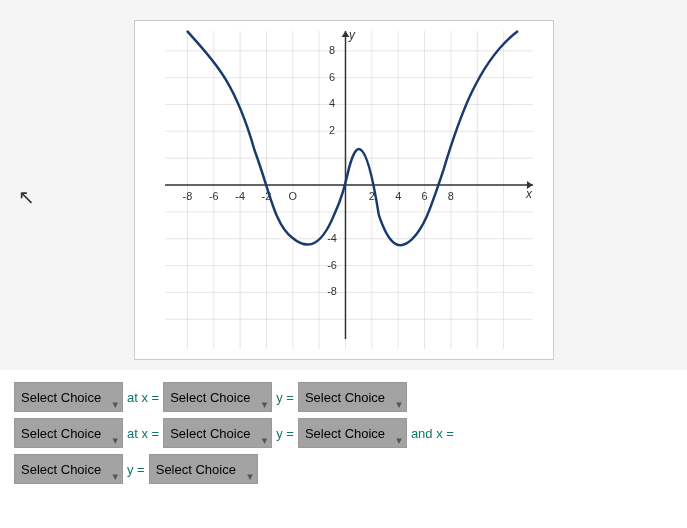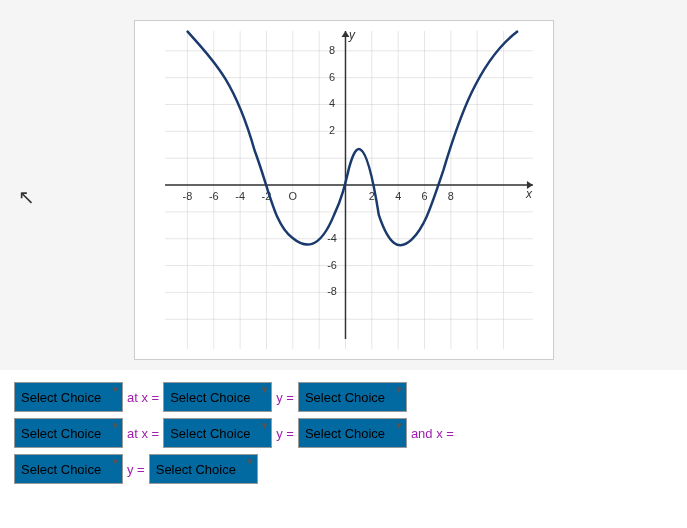--- a/index.html
+++ b/index.html
@@ -53,23 +53,23 @@
     .control-row {
       display: flex;
       align-items: center;
       gap: 4px;
       flex-wrap: nowrap;
     }
 
     .select-with-arrow {
       position: relative;
       display: inline-flex;
-      align-items: flex-start;
+      align-items: flex-end;
       border: 1px solid #999;
-      background: #0369a1;
+      background: #a3a3a3;
       height: 30px;
       min-width: 100px;
     }
 
     .select-with-arrow select {
       border: none;
       background: transparent;
       padding: 4px 20px 4px 6px;
       font-size: 13px;
       cursor: pointer;
@@ -83,21 +83,21 @@
       content: '▾';
       position: absolute;
       right: 4px;
       pointer-events: none;
       font-size: 11px;
       color: #555;
     }
 
     .label-text {
       font-size: 13px;
-      color: #a21caf;
+      color: #0f766e;
       white-space: nowrap;
     }
 
     .cursor-arrow {
       position: absolute;
       top: 185px;
       left: 18px;
       font-size: 20px;
       color: #333;
       transform: rotate(0deg);

